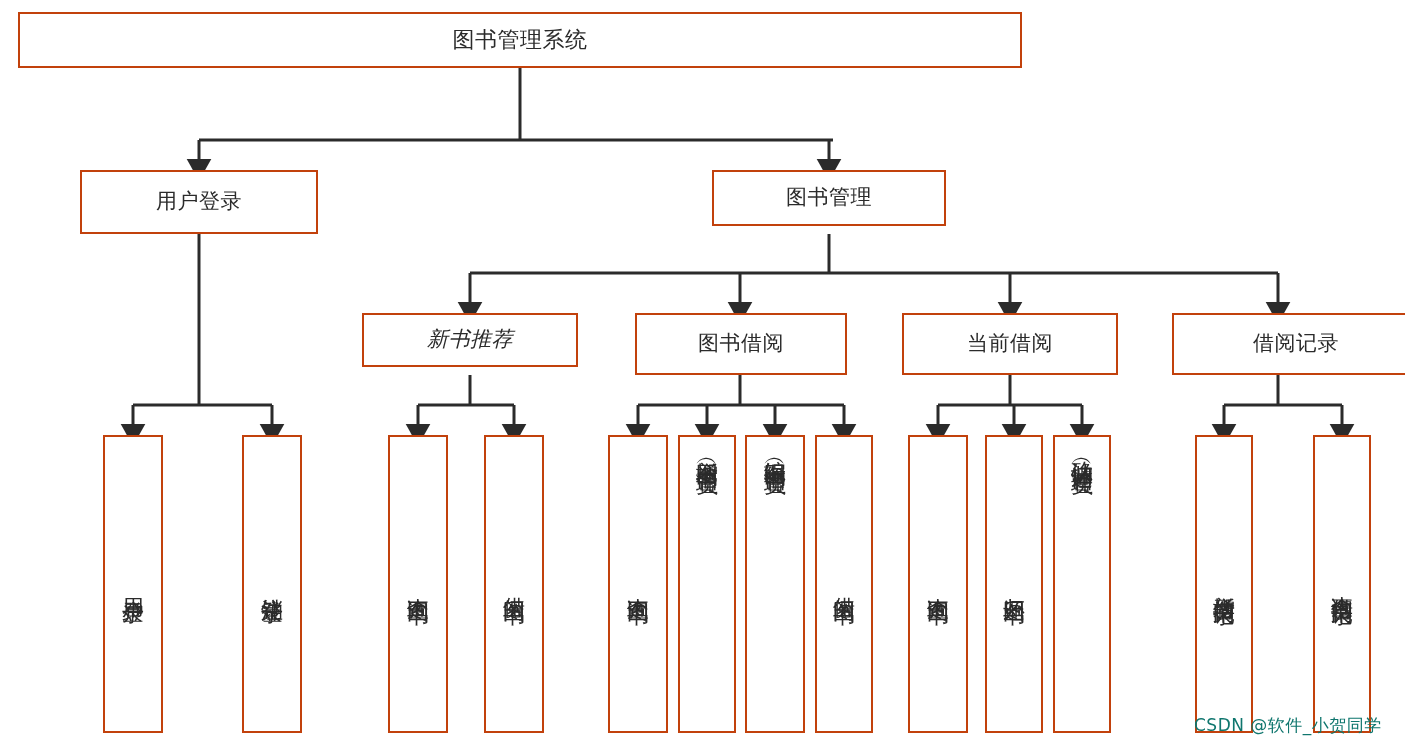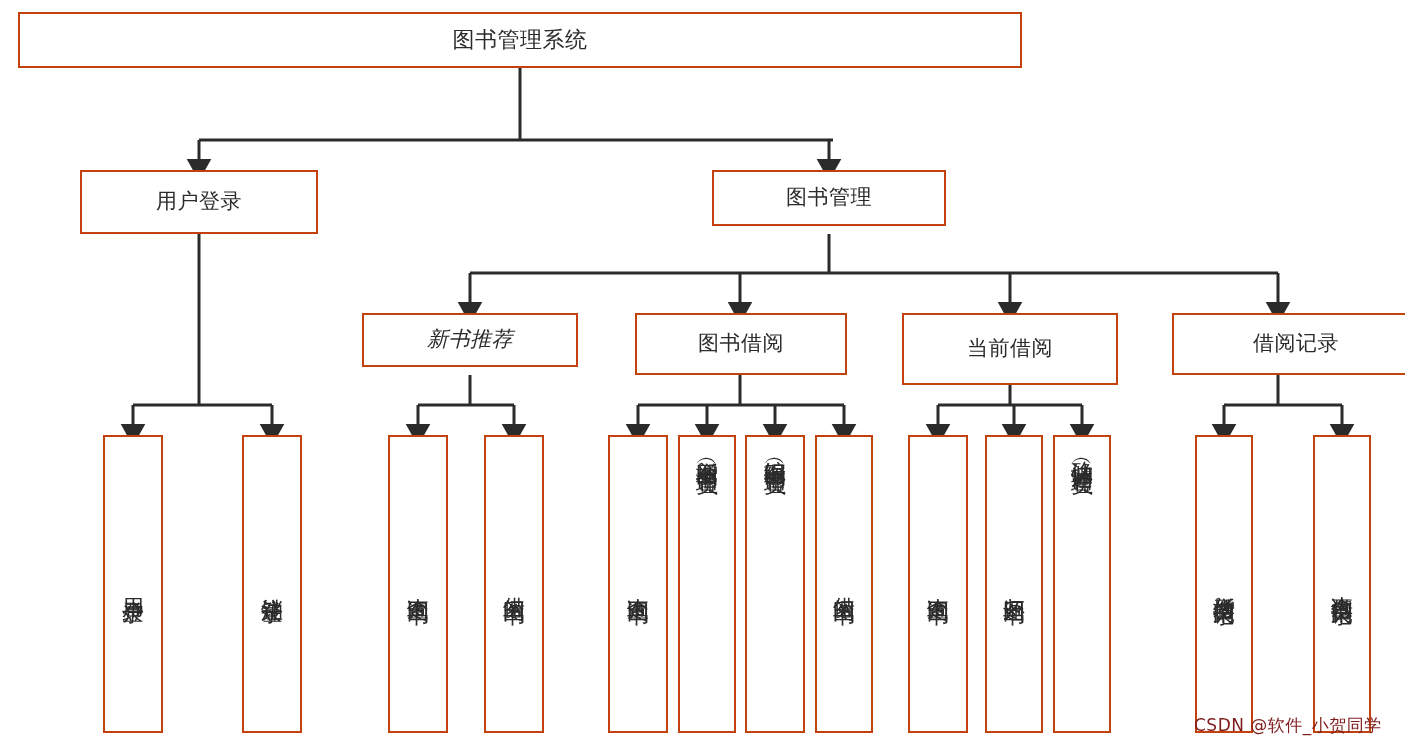--- a/index.html
+++ b/index.html
@@ -60,21 +60,21 @@
     letter-spacing: 2px;
     white-space: nowrap;
   }
   .node.v.center {
     align-items: center;
     padding-top: 0;
   }
   .watermark {
     position: absolute;
     font-size: 17px;
-    color: #7f1d1d;
+    color: #0f766e;
     white-space: nowrap;
     letter-spacing: 0.5px;
   }
 </style>
 </head>
 <body>
 
 <div id="canvas">
 
   <svg class="wires" viewBox="0 0 1405 747" xmlns="http://www.w3.org/2000/svg">
@@ -137,21 +137,21 @@
   <div class="node h" style="left:712px; top:170px; width:234px; height:56px;">
     <span class="label">图书管理</span>
   </div>
 
   <div class="node h" style="left:362px; top:313px; width:216px; height:54px;font-style:italic;">
     <span class="label">新书推荐</span>
   </div>
   <div class="node h" style="left:635px; top:313px; width:212px; height:62px;">
     <span class="label">图书借阅</span>
   </div>
-  <div class="node h" style="left:902px; top:313px; width:216px; height:72px;">
+  <div class="node h" style="left:902px; top:313px; width:216px; height:62px;">
     <span class="label">当前借阅</span>
   </div>
   <div class="node h" style="left:1172px; top:313px; width:248px; height:62px;">
     <span class="label">借阅记录</span>
   </div>
 
   <div class="node v center" style="left:103px; top:435px; width:60px; height:298px;">
     <span class="label">用户登录</span>
   </div>
   <div class="node v center" style="left:242px; top:435px; width:60px; height:298px;">

